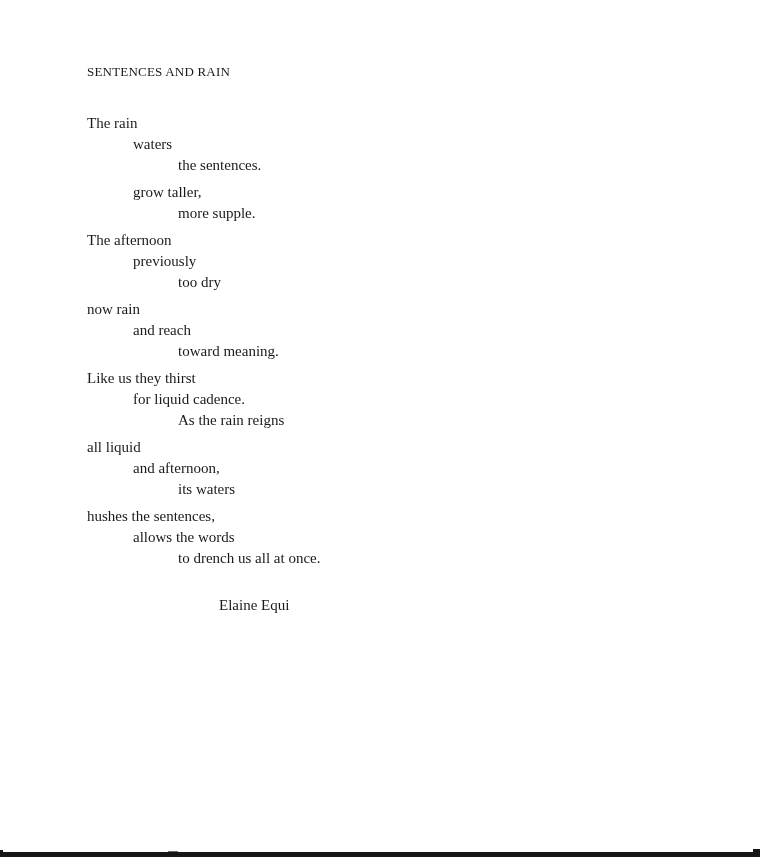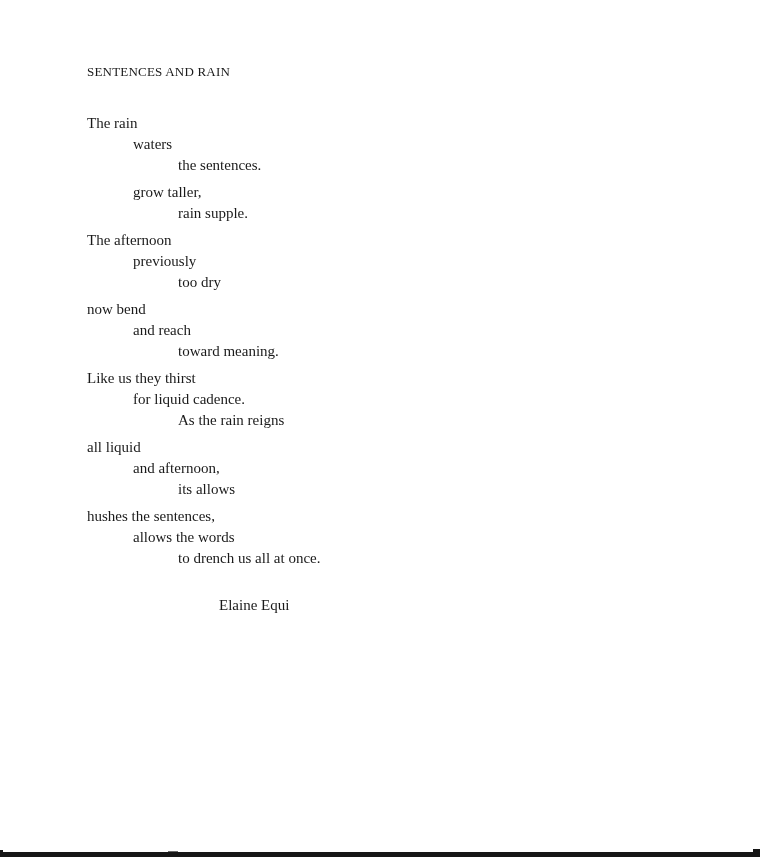--- a/index.html
+++ b/index.html
@@ -74,45 +74,45 @@
     <h1 class="title">SENTENCES AND RAIN</h1>
 
     <div class="stanza">
       <div class="line indent-0">The rain</div>
       <div class="line indent-1">waters</div>
       <div class="line indent-2">the sentences.</div>
     </div>
 
     <div class="stanza">
       <div class="line indent-1">grow taller,</div>
-      <div class="line indent-2">rain supple.</div>
+      <div class="line indent-2">more supple.</div>
     </div>
 
     <div class="stanza">
       <div class="line indent-0">The afternoon</div>
       <div class="line indent-1">previously</div>
       <div class="line indent-2">too dry</div>
     </div>
 
     <div class="stanza">
-      <div class="line indent-0">now bend</div>
+      <div class="line indent-0">now rain</div>
       <div class="line indent-1">and reach</div>
       <div class="line indent-2">toward meaning.</div>
     </div>
 
     <div class="stanza">
       <div class="line indent-0">Like us they thirst</div>
       <div class="line indent-1">for liquid cadence.</div>
       <div class="line indent-2">As the rain reigns</div>
     </div>
 
     <div class="stanza">
       <div class="line indent-0">all liquid</div>
       <div class="line indent-1">and afternoon,</div>
-      <div class="line indent-2">its allows</div>
+      <div class="line indent-2">its waters</div>
     </div>
 
     <div class="stanza">
       <div class="line indent-0">hushes the sentences,</div>
       <div class="line indent-1">allows the words</div>
       <div class="line indent-2">to drench us all at once.</div>
     </div>
 
     <div class="author">Elaine Equi</div>
 

